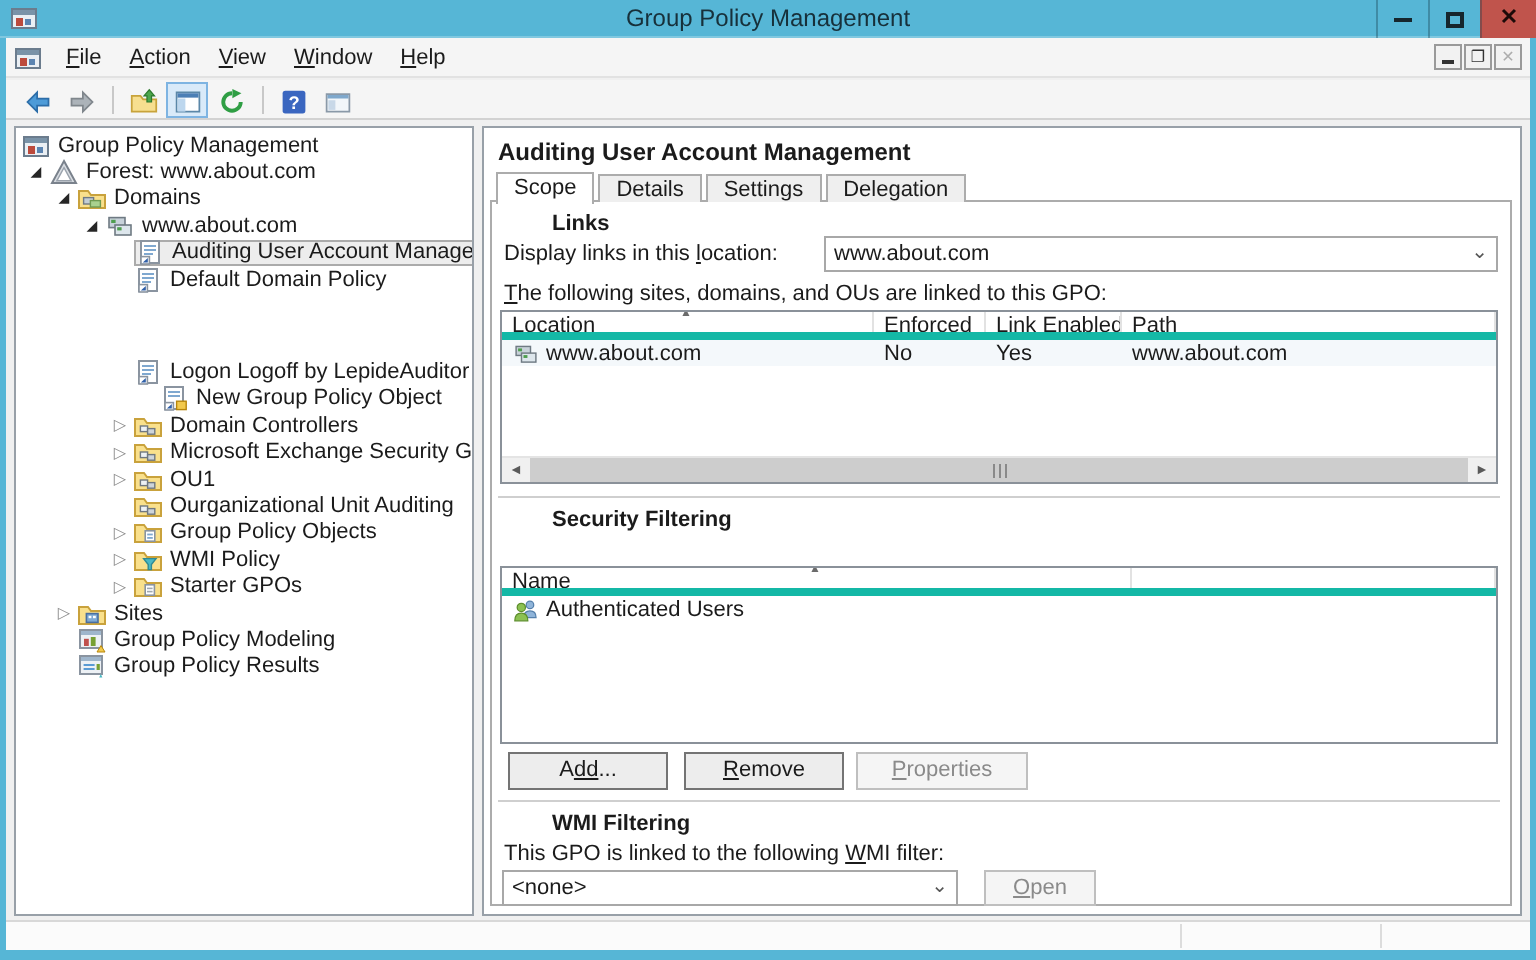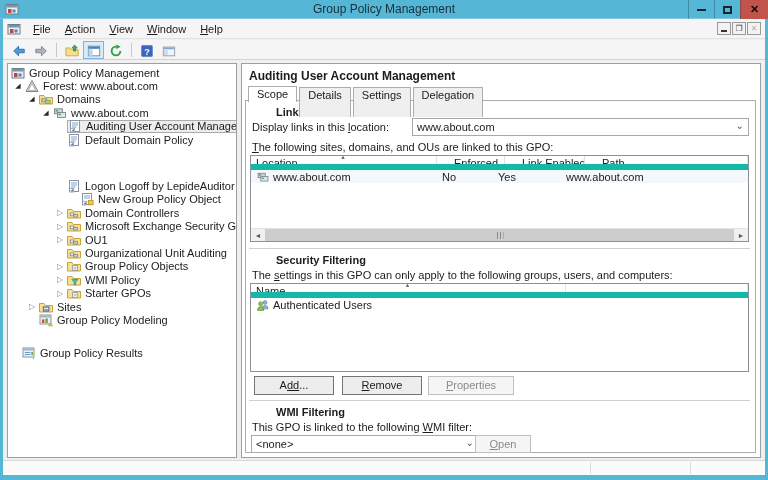--- a/index.html
+++ b/index.html
@@ -49,32 +49,32 @@
   .tree-arrow { width: 14px; text-align: center; font-size: 7px; color: #262626; flex: 0 0 14px; }
   .tree-arrow.collapsed { color: #8C8C8C; font-size: 8px; }
   .row-body { display: flex; align-items: center; height: 13px; padding: 0 2px 0 0; }
   .row-body.sel { background: #EDEDED; border: 1px solid #ABABAB; padding-right: 3px; }
   .row-body .ico { margin-right: 4px; }
   .ico { width: 14px; height: 14px; display: inline-flex; flex: 0 0 14px; }
   .ico svg { display: block; }
   
   .rp-title { position: absolute; top: 5px; left: 7px; font-weight: bold; font-size: 12px; }
   .tabstrip { position: absolute; top: 22px; left: 6px; height: 15px; display: flex; z-index: 2; }
-  .tab { padding: 1px 8px 0; border: 1px solid #ACACAC; border-bottom: none; background: #EFEFEF; margin-right: 2px; height: 30px; margin-top: 1px; font-size: 11px; cursor: default; }
+  .tab { padding: 1px 8px 0; border: 1px solid #ACACAC; border-bottom: none; background: #EFEFEF; margin-right: 2px; height: 14px; margin-top: 1px; font-size: 11px; cursor: default; }
   .tab.active { background: #fff; height: 16px; margin-top: 0; position: relative; }
   .tabcontent { position: absolute; top: 36px; left: 3px; right: 4px; bottom: 4px; border: 1px solid #ACACAC; background: #fff; }
   .sec-head { position: absolute; left: 6px; font-weight: bold; padding-left: 24px; }
   .sec-text { position: absolute; left: 6px; }
   .etched { position: absolute; left: 3px; right: 5px; height: 2px; border-top: 1px solid #CFCFCF; border-bottom: 1px solid #FFFFFF; }
   
   .combo { position: absolute; height: 18px; border: 1px solid #A8A8A8; background: #fff; display: flex; align-items: center; padding: 0 18px 0 4px; cursor: default; }
   .combo .chev { position: absolute; right: 4px; top: 1px; color: #555; font-size: 10px; }
   
   .listview { position: absolute; border: 1px solid #8A9199; background: #fff; overflow: hidden; }
-  .lv-header { display: flex; height: 14px; border-bottom: 6px solid #14b8a6; position: relative; gap: 12px; }
+  .lv-header { display: flex; height: 14px; border-bottom: 4px solid #14b8a6; position: relative; }
   .lv-hcell { border-right: 1px solid #E2E2E2; padding: 1px 0 0 5px; white-space: nowrap; overflow: hidden; position: relative; }
   .sortmark { position: absolute; top: -2px; font-size: 6px; color: #6B6B6B; }
   .lv-row { display: flex; height: 13px; align-items: center; }
   .lv-cell { padding-left: 5px; white-space: nowrap; overflow: hidden; display: flex; align-items: center; height: 13px; }
   .lv-cell .ico { margin-right: 3px; transform: scale(0.9); }
   
   .hscroll { position: absolute; left: 0; right: 0; bottom: 0; height: 13px; background: #F0F0F0; display: flex; border-top: 1px solid #E4E4E4; }
   .hs-btn { width: 14px; height: 12px; display: flex; align-items: center; justify-content: center; font-size: 7px; color: #5A5A5A; }
   .hs-thumb { flex: 1; background: #CDCDCD; position: relative; }
   .hs-grip { position: absolute; left: 50%; top: 3px; width: 7px; height: 7px; transform: translateX(-50%);
@@ -434,21 +434,21 @@
                 <rect x="1" y="2" width="11" height="9" fill="#EDF1F5" stroke="#8A94A0"></rect>
                 <rect x="1.5" y="2.5" width="10" height="2" fill="#9FB6CC"></rect>
                 <rect x="3" y="6.4" width="2.4" height="3.6" fill="#C0504D"></rect>
                 <rect x="6.4" y="5.5" width="2.4" height="4.5" fill="#77A033"></rect>
                 <path d="M9.5 13 L13.5 13 L11.5 9.8 Z" fill="#F2C94C" stroke="#B8860B" stroke-width="0.5"></path>
               </svg>
             </span>
             <span>Group Policy Modeling</span>
           </span>
         </div>
-        <div class="tree-row" style=" margin-top: 20px;">
+        <div class="tree-row" style="padding-left: 17px;">
           <span class="tree-arrow"></span>
           <span class="row-body">
             <span class="ico">
               <svg width="14" height="14" viewBox="0 0 14 14">
                 <rect x="1" y="2" width="11" height="9" fill="#EDF1F5" stroke="#8A94A0"></rect>
                 <rect x="1.5" y="2.5" width="10" height="2" fill="#9FB6CC"></rect>
                 <rect x="2.8" y="6" width="5.5" height="1" fill="#5A9BD4"></rect>
                 <rect x="2.8" y="8" width="5.5" height="1" fill="#5A9BD4"></rect>
                 <rect x="9.3" y="6" width="1.6" height="3" fill="#77A033"></rect>
                 <path d="M9 12.8 l1.6 0 l0.8 -1.8 l0.8 1.8 Z" fill="#49B8C4"></path>
@@ -514,21 +514,20 @@
             <div class="hs-thumb">
                 <span class="hs-grip"></span>
               </div>
             <div class="hs-btn">►</div>
           </div>
         </div>
 
         <div class="etched" style="top:147px;"></div>
 
         <div class="sec-head" style="top:153px;">Security Filtering</div>
-        <div class="sec-text" style="top:168px;">The <u>s</u>ettings in this GPO can only apply to the following groups, users, and computers:</div>
         <div class="listview" style="left:4px; right:6px; top:182px; height:89px;">
           <div class="lv-header">
               <div class="lv-hcell" style="width: 315px;">Name<span class="sortmark" style="left: 153.5px;">▲</span></div>
               <div class="lv-hcell" style="flex: 1 1 0%;"></div>
             </div>
           <div>
               <div class="lv-row">
                 <div class="lv-cell" style="width: 315px;">
                   <span class="ico">
                     <svg width="14" height="14" viewBox="0 0 14 14">
@@ -546,21 +545,21 @@
         <div></div>
 
         <div class="etched" style="top:299px;"></div>
 
         <div class="sec-head" style="top:305px;">WMI Filtering</div>
         <div class="sec-text" style="top:320px;">This GPO is linked to the following <u>W</u>MI filter:</div>
         <div class="combo" style="left:5px; top:334px; width:228px;">
           <span>&lt;none&gt;</span>
           <span class="chev">⌄</span>
         </div>
-        <div class="btn dis" style="left:229px; top:334px; width:56px; height:18px; line-height:16px;text-align:center;" id="open-btn"><u>O</u>pen</div>
+        <div class="btn dis" style="left:246px; top:334px; width:56px; height:18px; line-height:16px;text-align:center;" id="open-btn"><u>O</u>pen</div>
 
       <div class="btn" style="left: 8px; top: 275px; width: 80px;">A<u>dd</u>...</div>
           <div class="btn" style="left: 96px; top: 275px; width: 80px;"><u>R</u>emove</div>
           <div class="btn dis" style="left: 182px; top: 275px; width: 86px;"><u>P</u>roperties</div>
         </div>
     </div>
   </div>
 
   <div class="statusbar">
     <span class="sb-div" style="left:587px;"></span>

